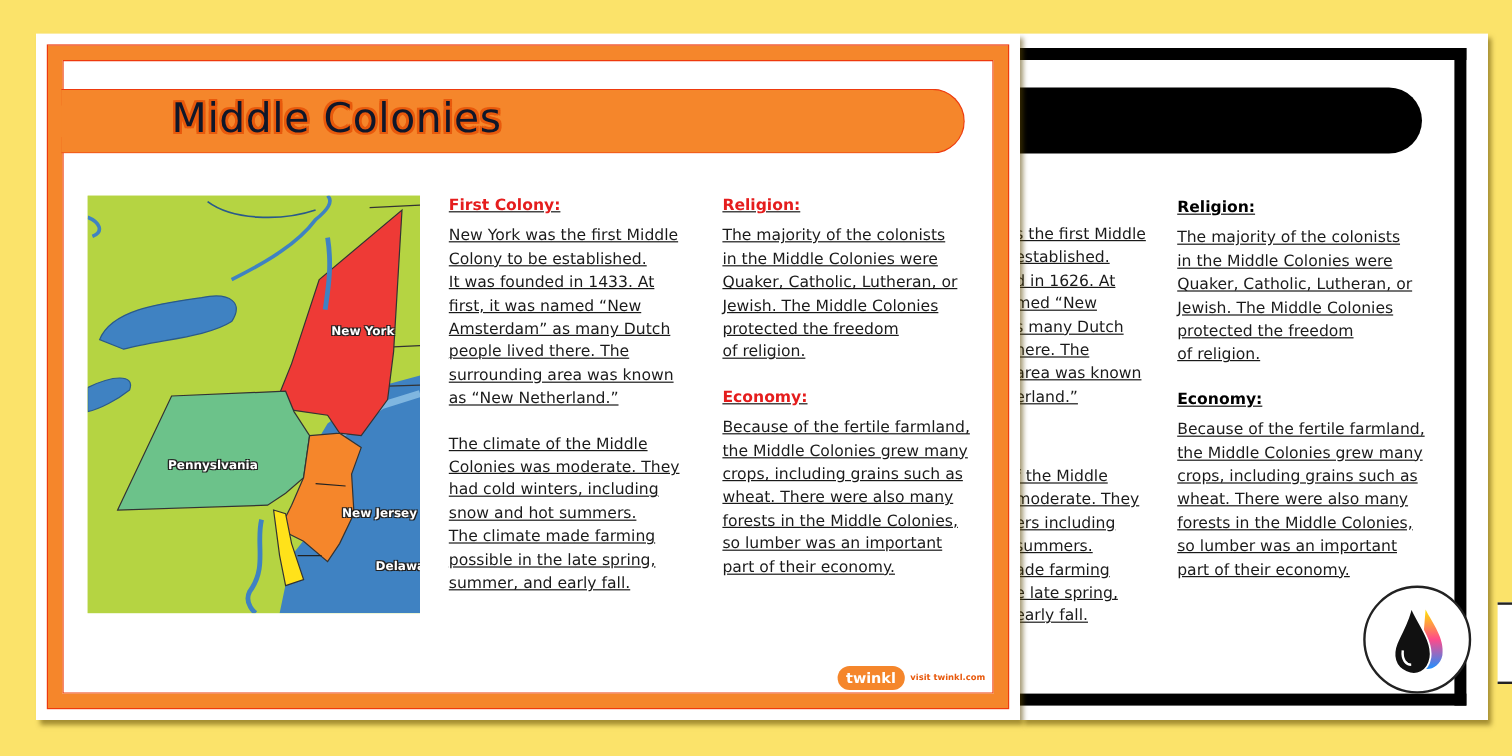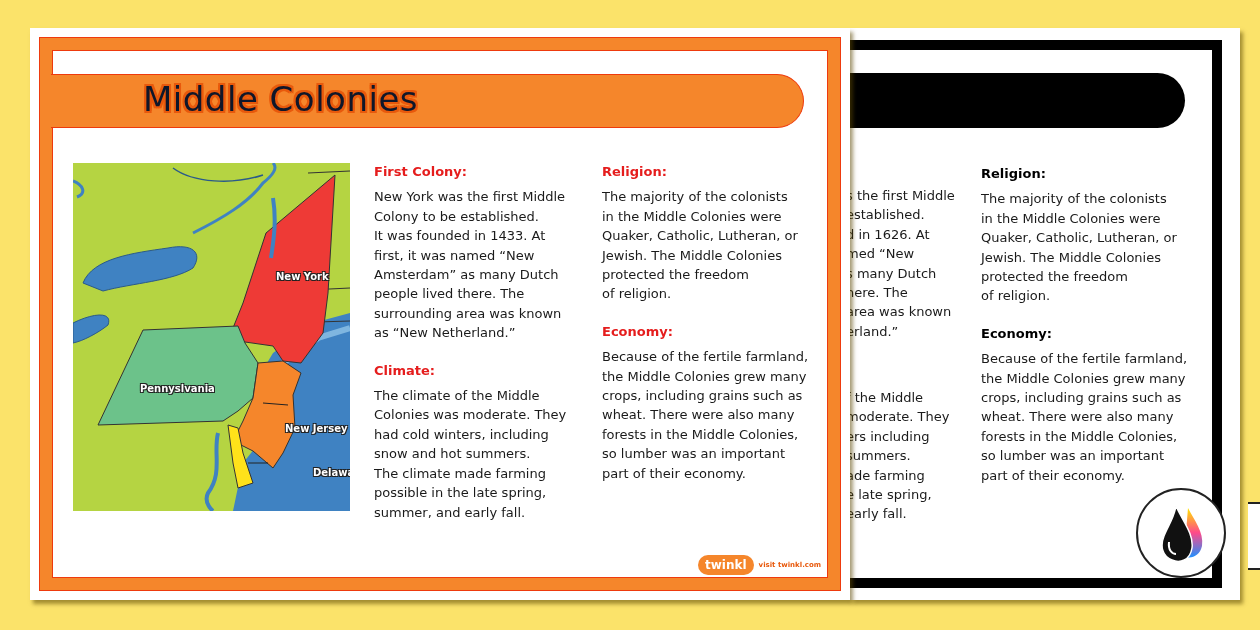--- a/index.html
+++ b/index.html
@@ -12,21 +12,21 @@
   
   #color-card{left:30px;top:28px;width:820px;height:572px;z-index:2;}
   #color-frame{position:absolute;left:10px;top:10px;right:10px;bottom:10px;border:12px solid #f5862b;outline:1px solid #ee3a0d;box-shadow:inset 0 0 0 1px #ee3a0d;}
   #title-banner{position:absolute;left:21px;top:46px;width:752px;height:52px;background:#f5862b;border:1px solid #ee3a0d;border-left:none;border-radius:0 28px 28px 0;}
   #page-title{position:absolute;left:44px;top:4px;font-family:"DejaVu Sans",sans-serif;font-weight:normal;font-size:34px;color:#0f172a;letter-spacing:0.5px;
     text-shadow:-2px -2px 0 #e8590c,2px -2px 0 #e8590c,-2px 2px 0 #e8590c,2px 2px 0 #e8590c,0 2px 0 #e8590c,2px 0 0 #e8590c,-2px 0 0 #e8590c,0 -2px 0 #e8590c;margin-left:48px;}
   #map{position:absolute;left:43px;top:135px;width:277px;height:348px;overflow:hidden;background:#b5d442;}
   #map svg{display:block;}
   .map-label{position:absolute;font-size:10px;font-weight:bold;color:#fff;
     text-shadow:-1px -1px 0 #222,1px -1px 0 #222,-1px 1px 0 #222,1px 1px 0 #222;}
-  .col{position:absolute;font-size:13px;line-height:19.4px;color:#1a1a1a;}
+  .col{position:absolute;font-size:13px;line-height:19.4px;color:#1a1a1a;text-decoration:underline;}
   .heading{font-weight:bold;color:#e51d1d;font-size:13px;margin-bottom:6px;}
   .bw .heading{color:#000;}
   .para{white-space:pre-line;margin-bottom:18px;}
   #twinkl-logo{position:absolute;left:668px;top:507px;display:flex;align-items:center;margin-top:20px;}
   #twinkl-badge{background:#f5862b;color:#fff;font-weight:bold;font-size:12px;padding:3px 7px;border-radius:12px;}
   #twinkl-url{color:#e8590c;font-size:7px;margin-left:5px;font-weight:bold;}
   #bw-clip{position:absolute;left:0;top:0;width:390px;height:572px;overflow:hidden;}
   #format-badge{position:absolute;left:968px;top:500px;width:280px;height:68px;z-index:5;}
   #format-pill{position:absolute;left:0;top:0;width:210px;height:66px;background:#fff;border:2px solid #222;border-radius:10px;}
   #format-label{position:absolute;left:16px;top:20px;font-family:"Liberation Sans",sans-serif;font-size:21px;color:#222;}
@@ -121,21 +121,20 @@
   <div class="col" style="left:344px;top:134px;width:215px;">
     <div class="heading">First Colony:</div>
     <div class="para">New York was the first Middle
 Colony to be established.
 It was founded in 1433. At
 first, it was named “New
 Amsterdam” as many Dutch
 people lived there. The
 surrounding area was known
 as “New Netherland.”</div>
-    <div class="heading">Climate:</div>
     <div class="para">The climate of the Middle
 Colonies was moderate. They
 had cold winters, including
 snow and hot summers.
 The climate made farming
 possible in the late spring,
 summer, and early fall.</div>
   </div>
 
   <div class="col" style="left:572px;top:134px;width:232px;">

